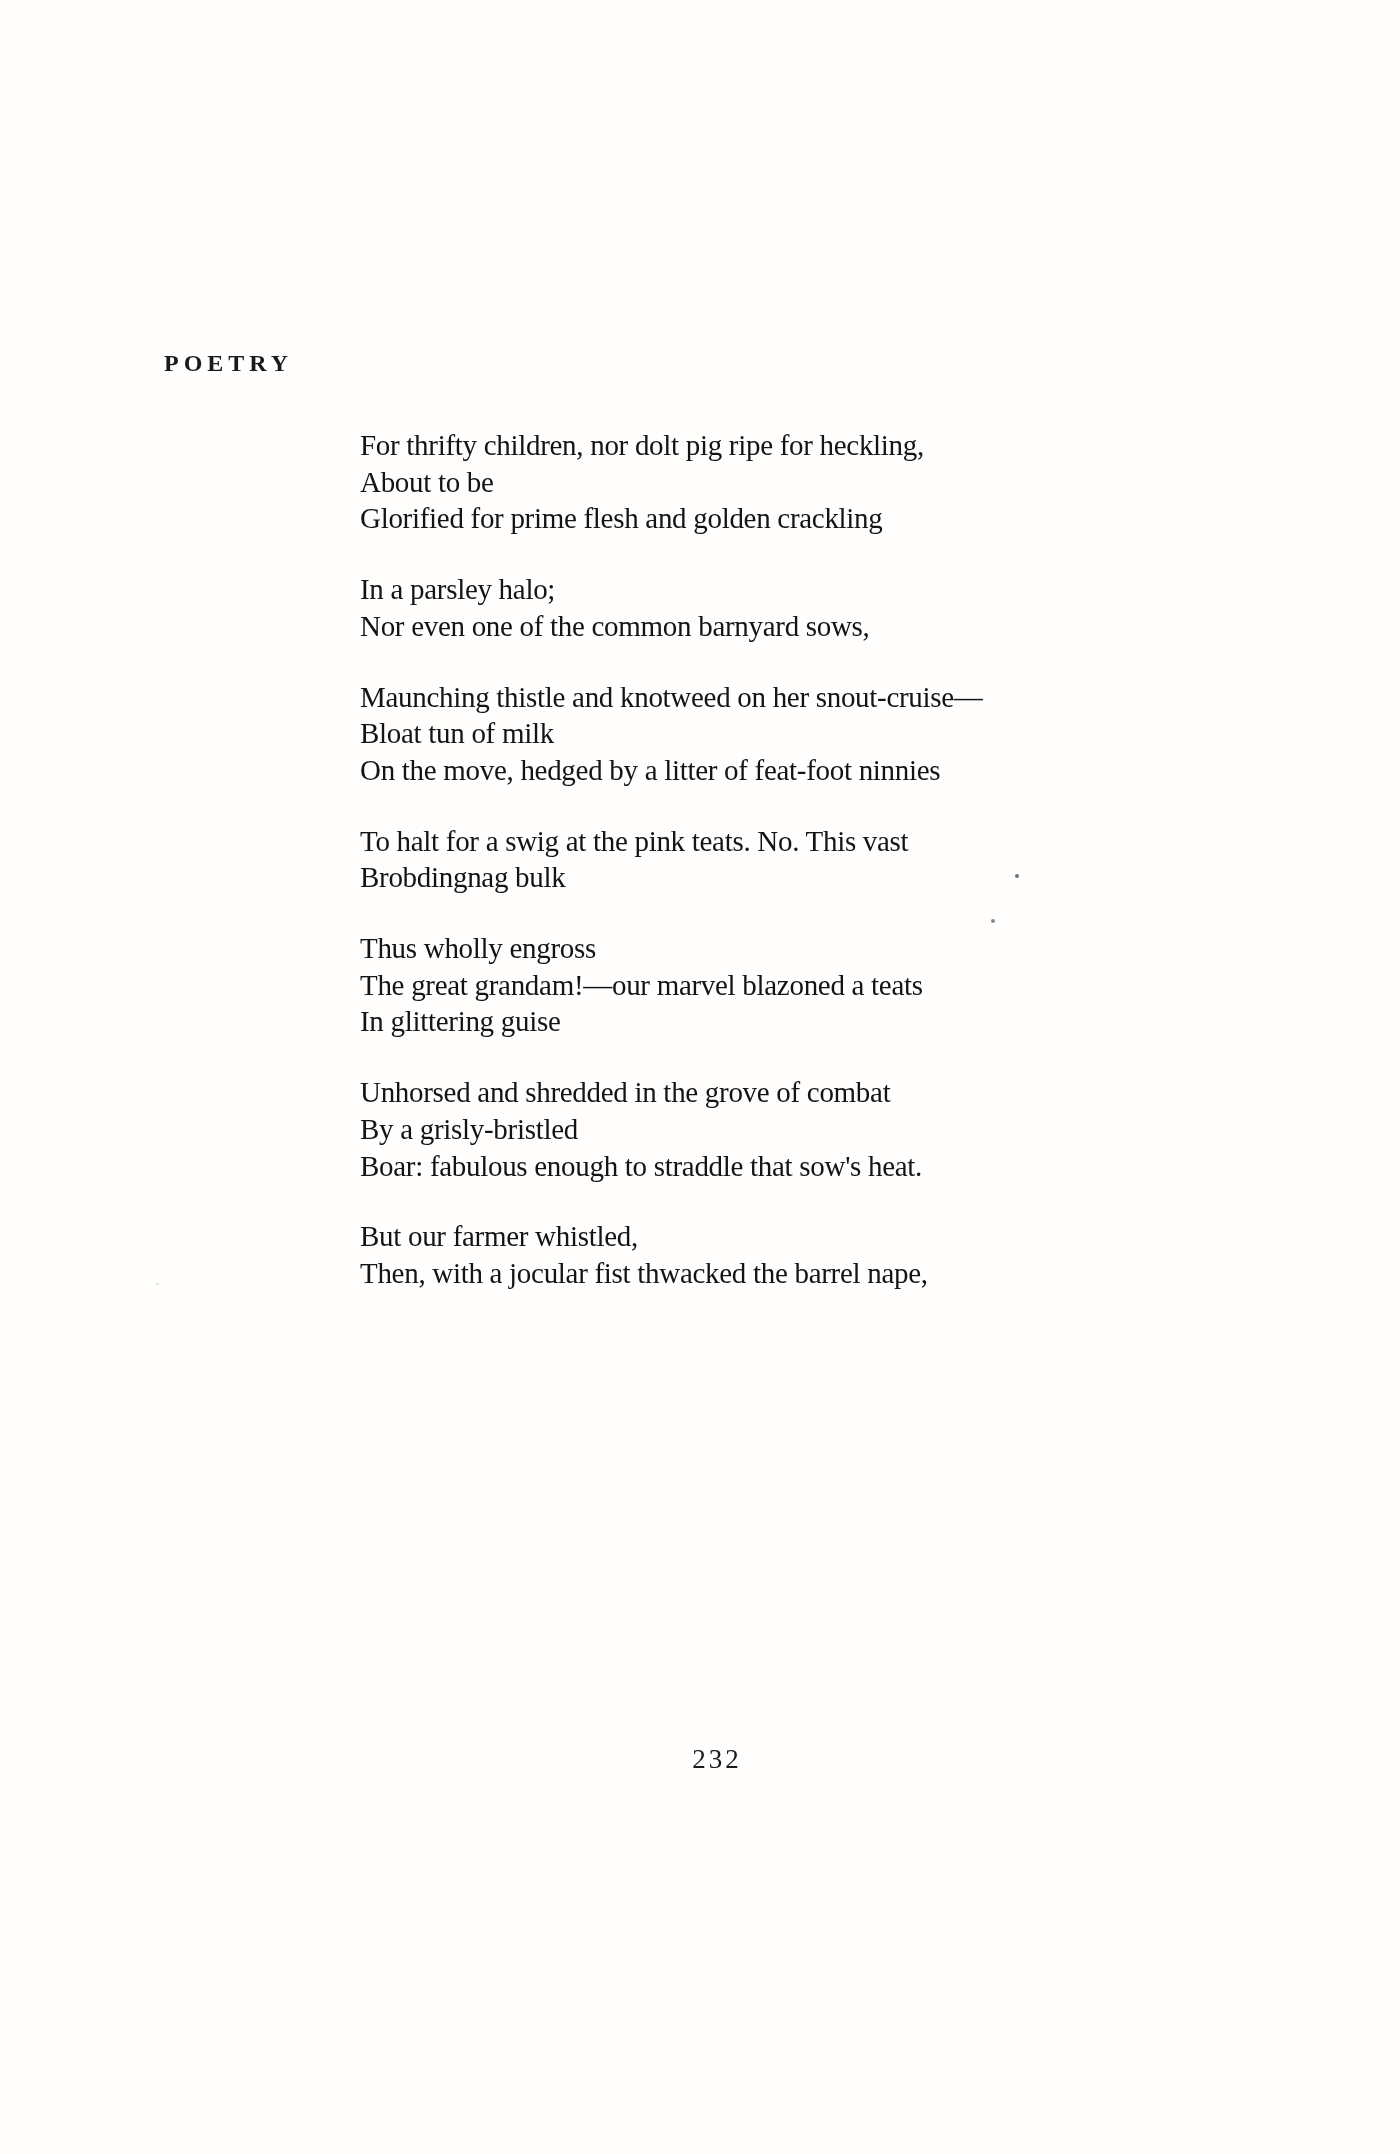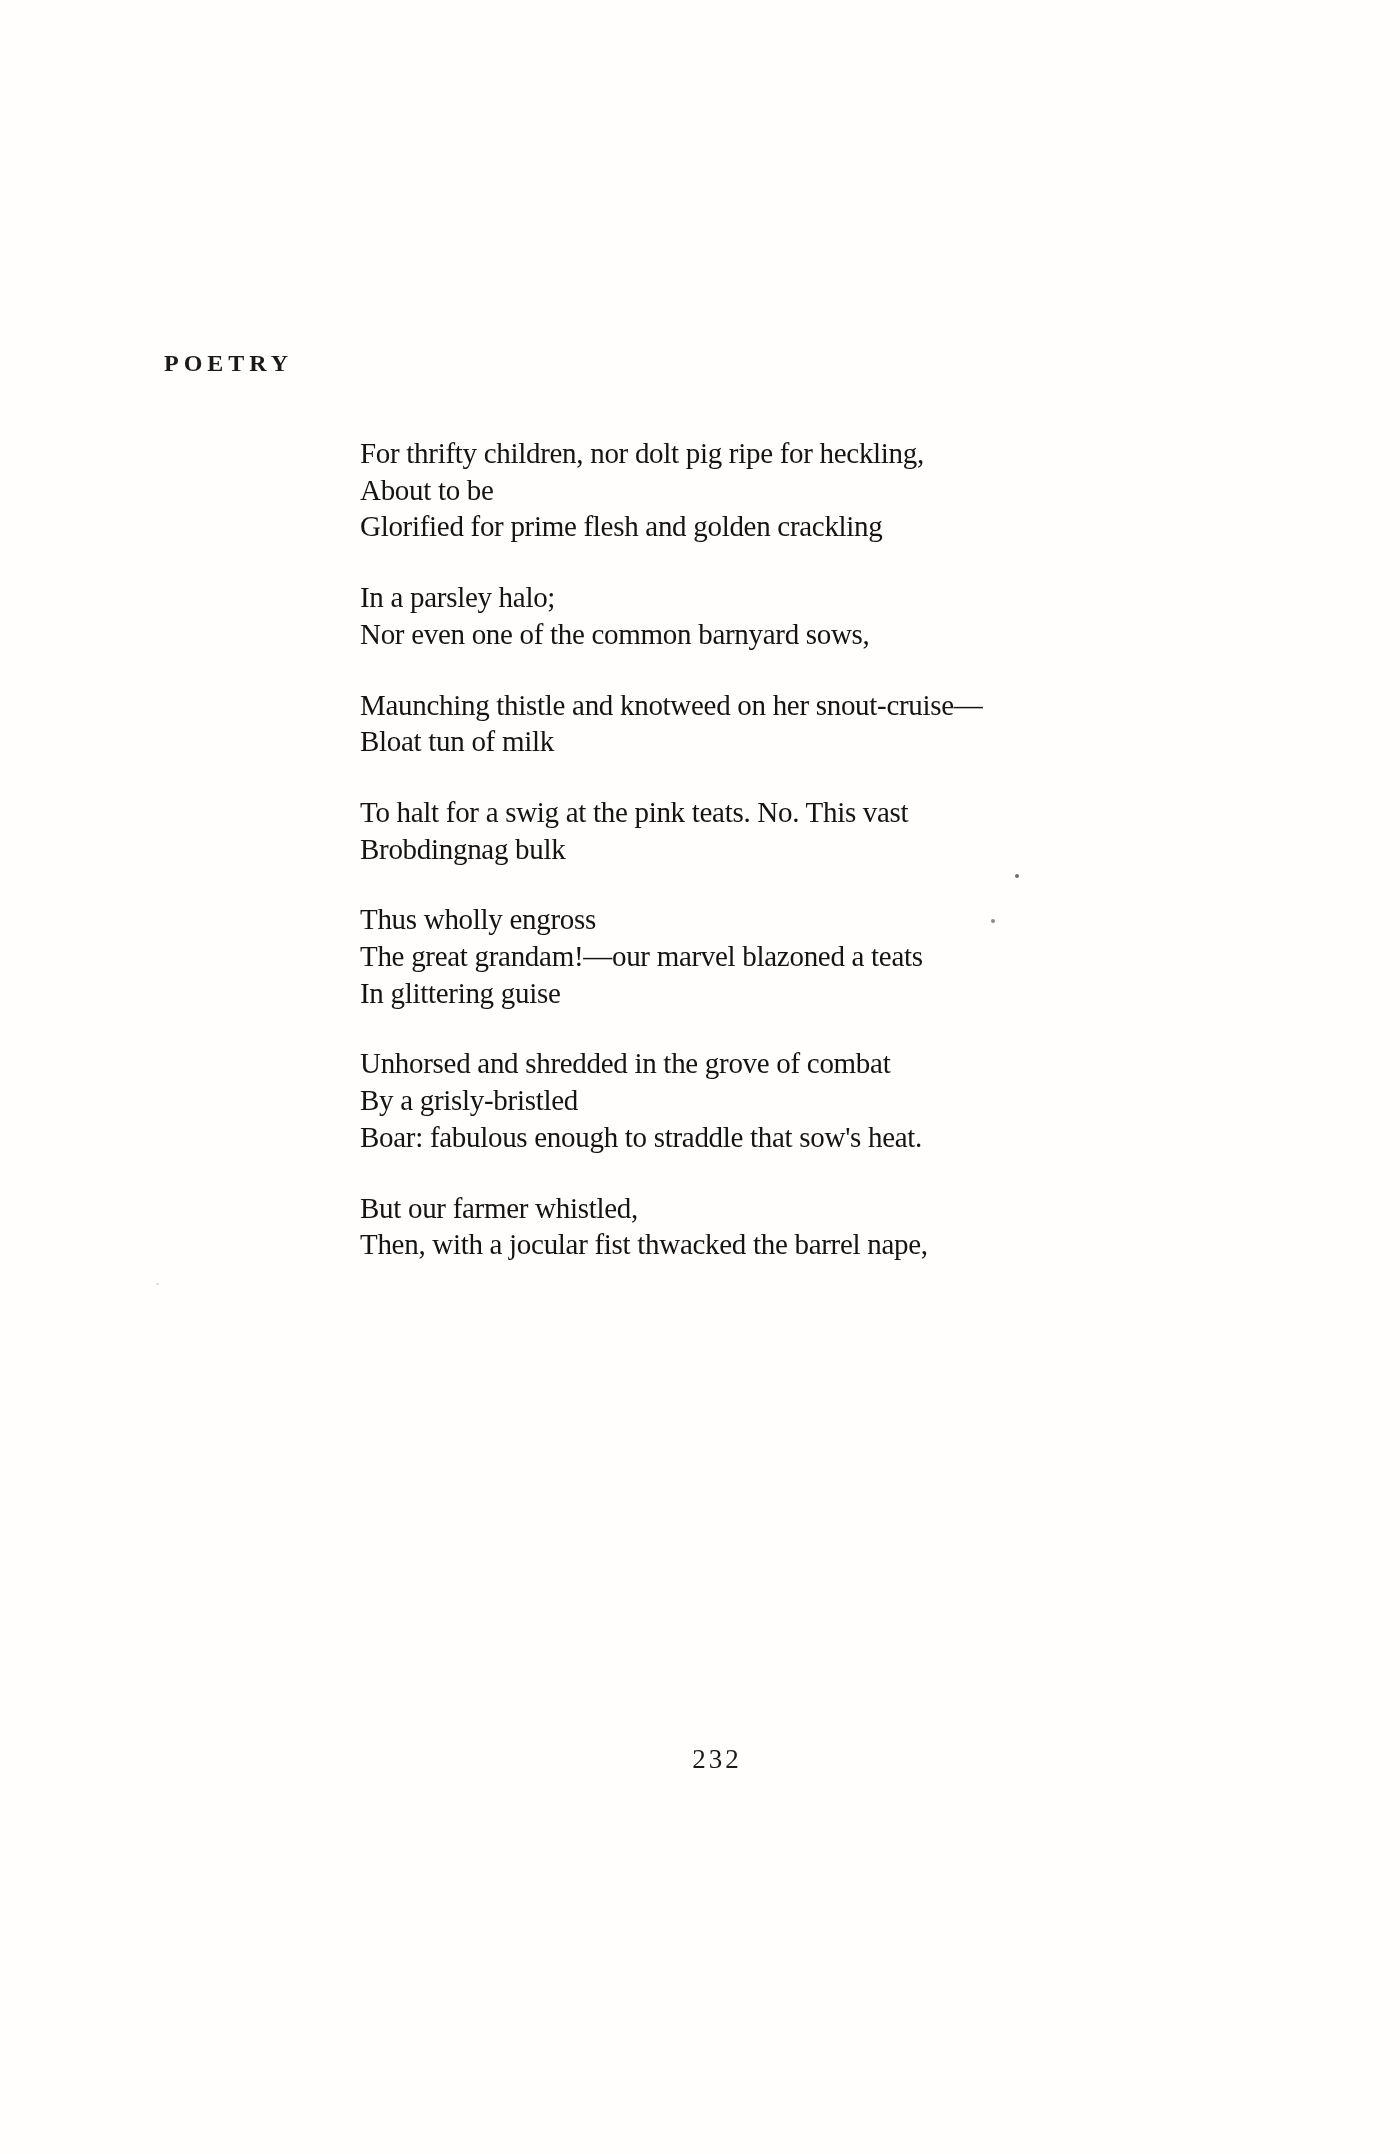--- a/index.html
+++ b/index.html
@@ -31,21 +31,21 @@
   }
   .poem {
     position: absolute;
     left: 360px;
     top: 427px;
     font-size: 29px;
     letter-spacing: -0.3px;
     color: #141414;
   }
   .stanza {
-    margin: 8px 0 34px 0;
+    margin: 0 0 34px 0;
   }
   .line {
     line-height: 36.7px;
     white-space: pre;
   }
   .folio {
     position: absolute;
     top: 1744px;
     left: 657px;
     width: 120px;
@@ -96,20 +96,21 @@
     </div>
 
     <div class="stanza">
       <div class="line">In a parsley halo;</div>
       <div class="line">Nor even one of the common barnyard sows,</div>
     </div>
 
     <div class="stanza">
       <div class="line">Maunching thistle and knotweed on her snout-cruise—</div>
       <div class="line">Bloat tun of milk</div>
+      <div class="line">On the move, hedged by a litter of feat-foot ninnies</div>
     </div>
 
     <div class="stanza">
       <div class="line">To halt for a swig at the pink teats. No. This vast</div>
       <div class="line">Brobdingnag bulk</div>
     </div>
 
 
     <div class="stanza">
       <div class="line">Thus wholly engross</div>

